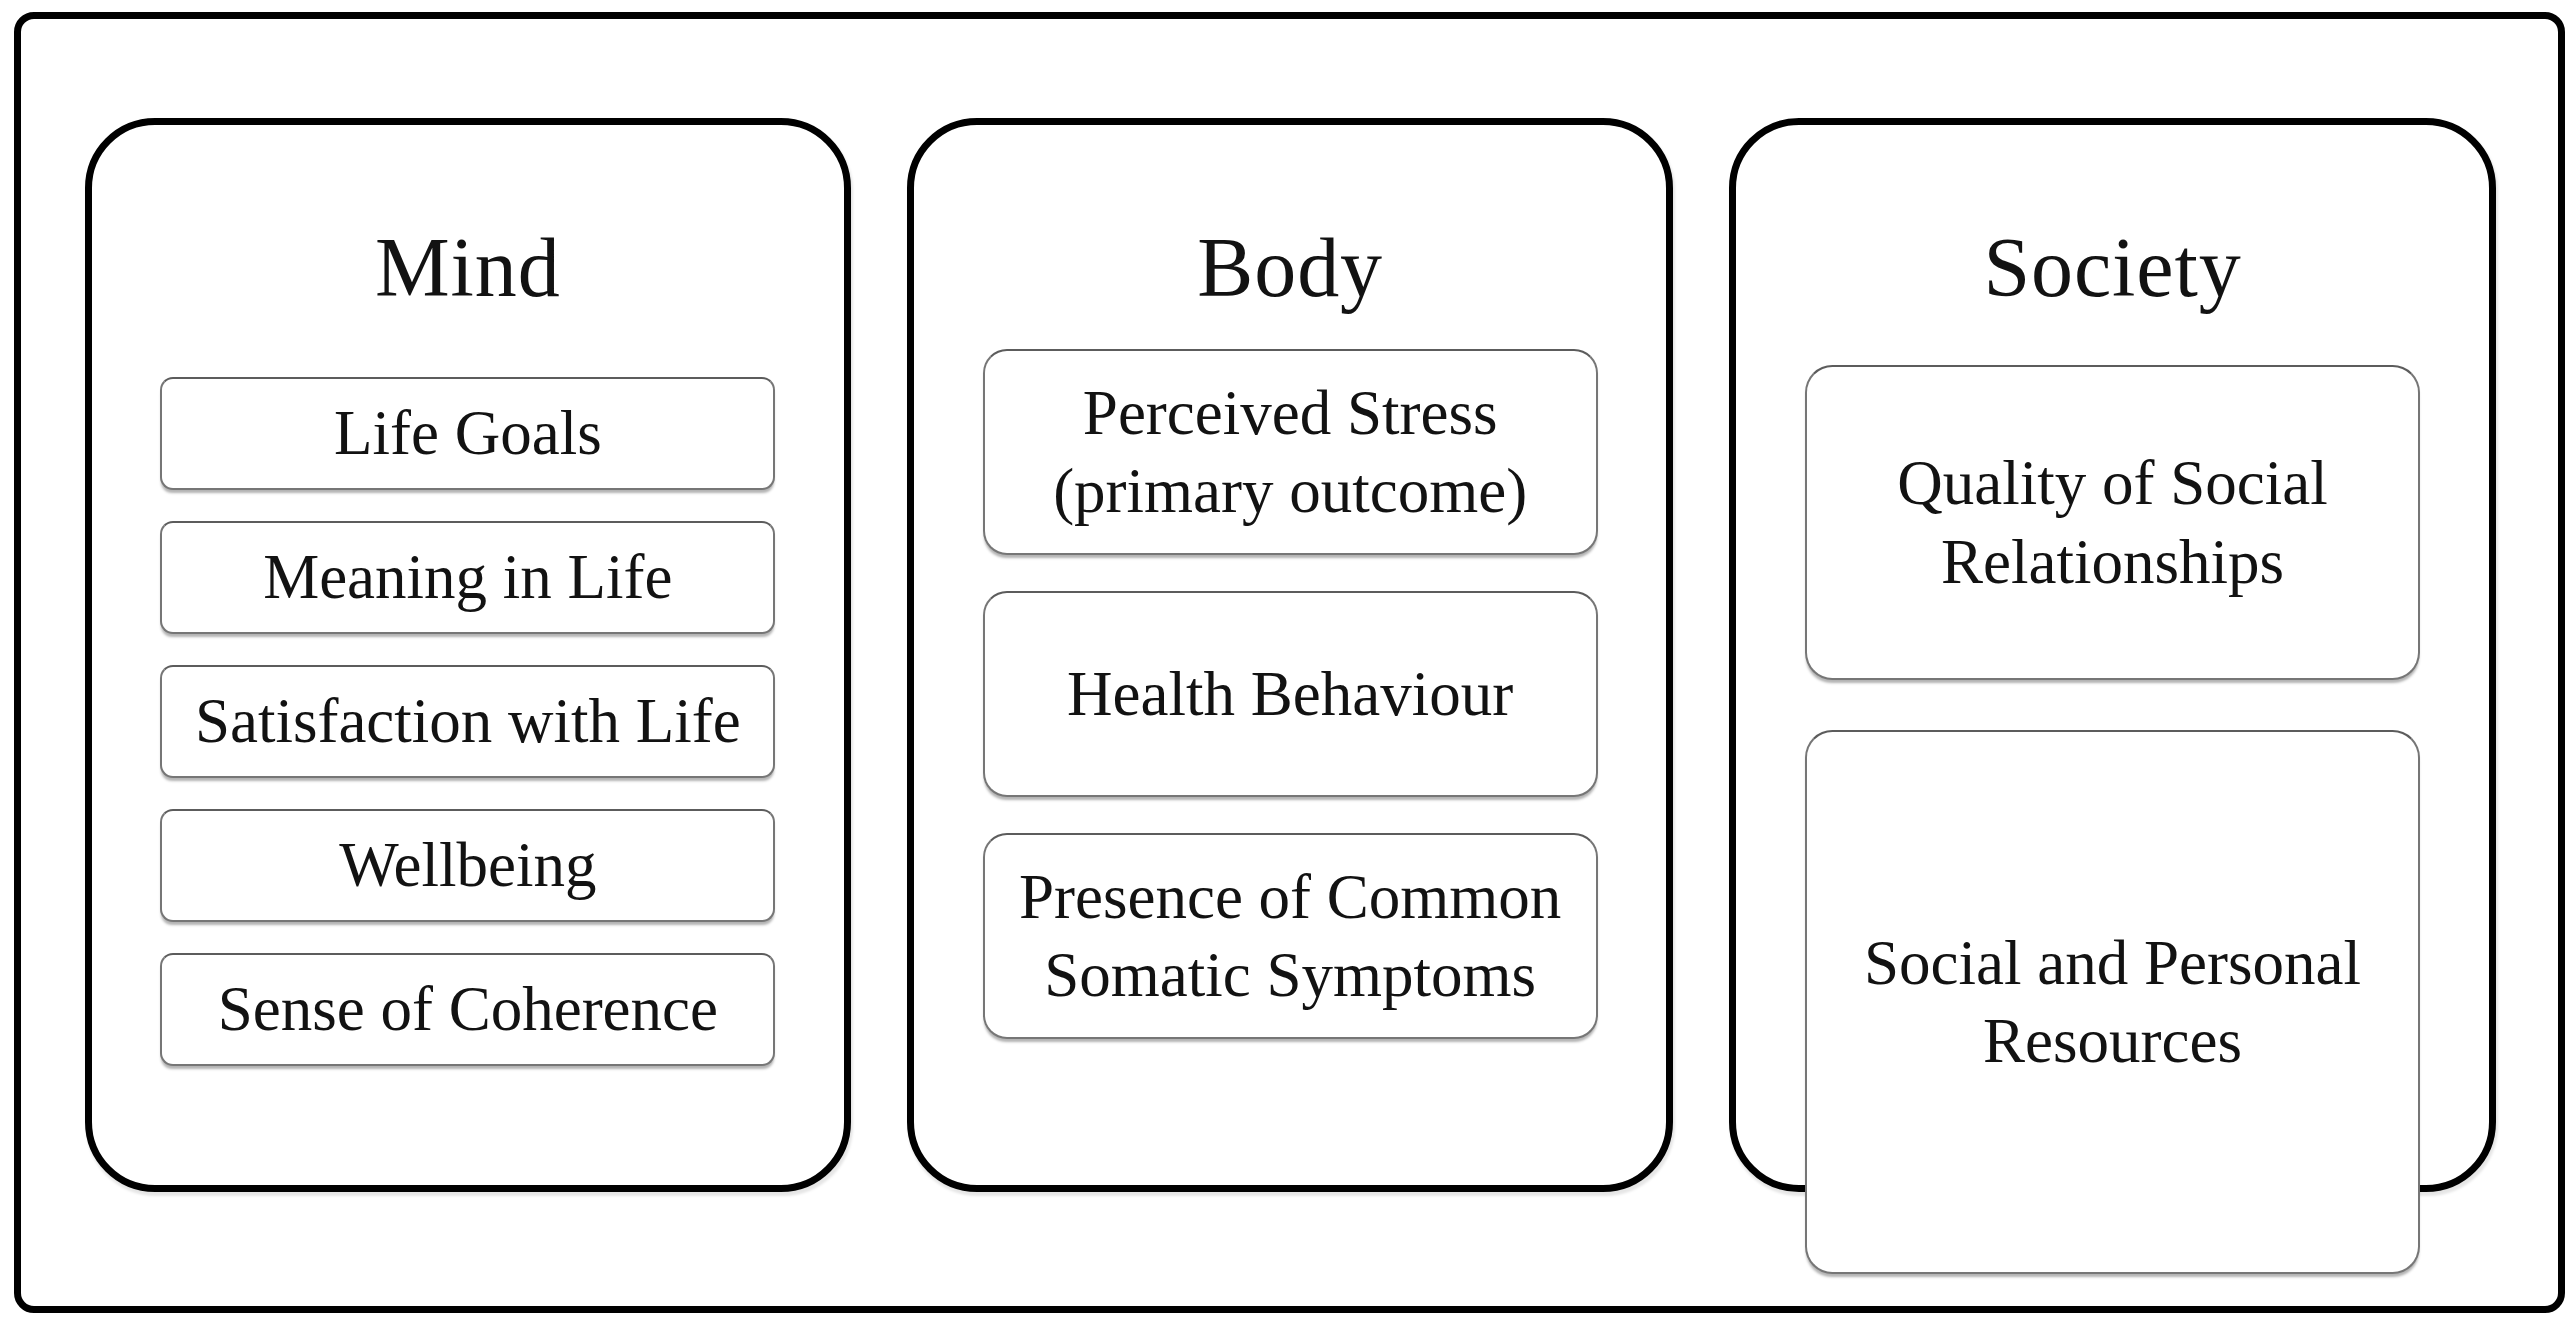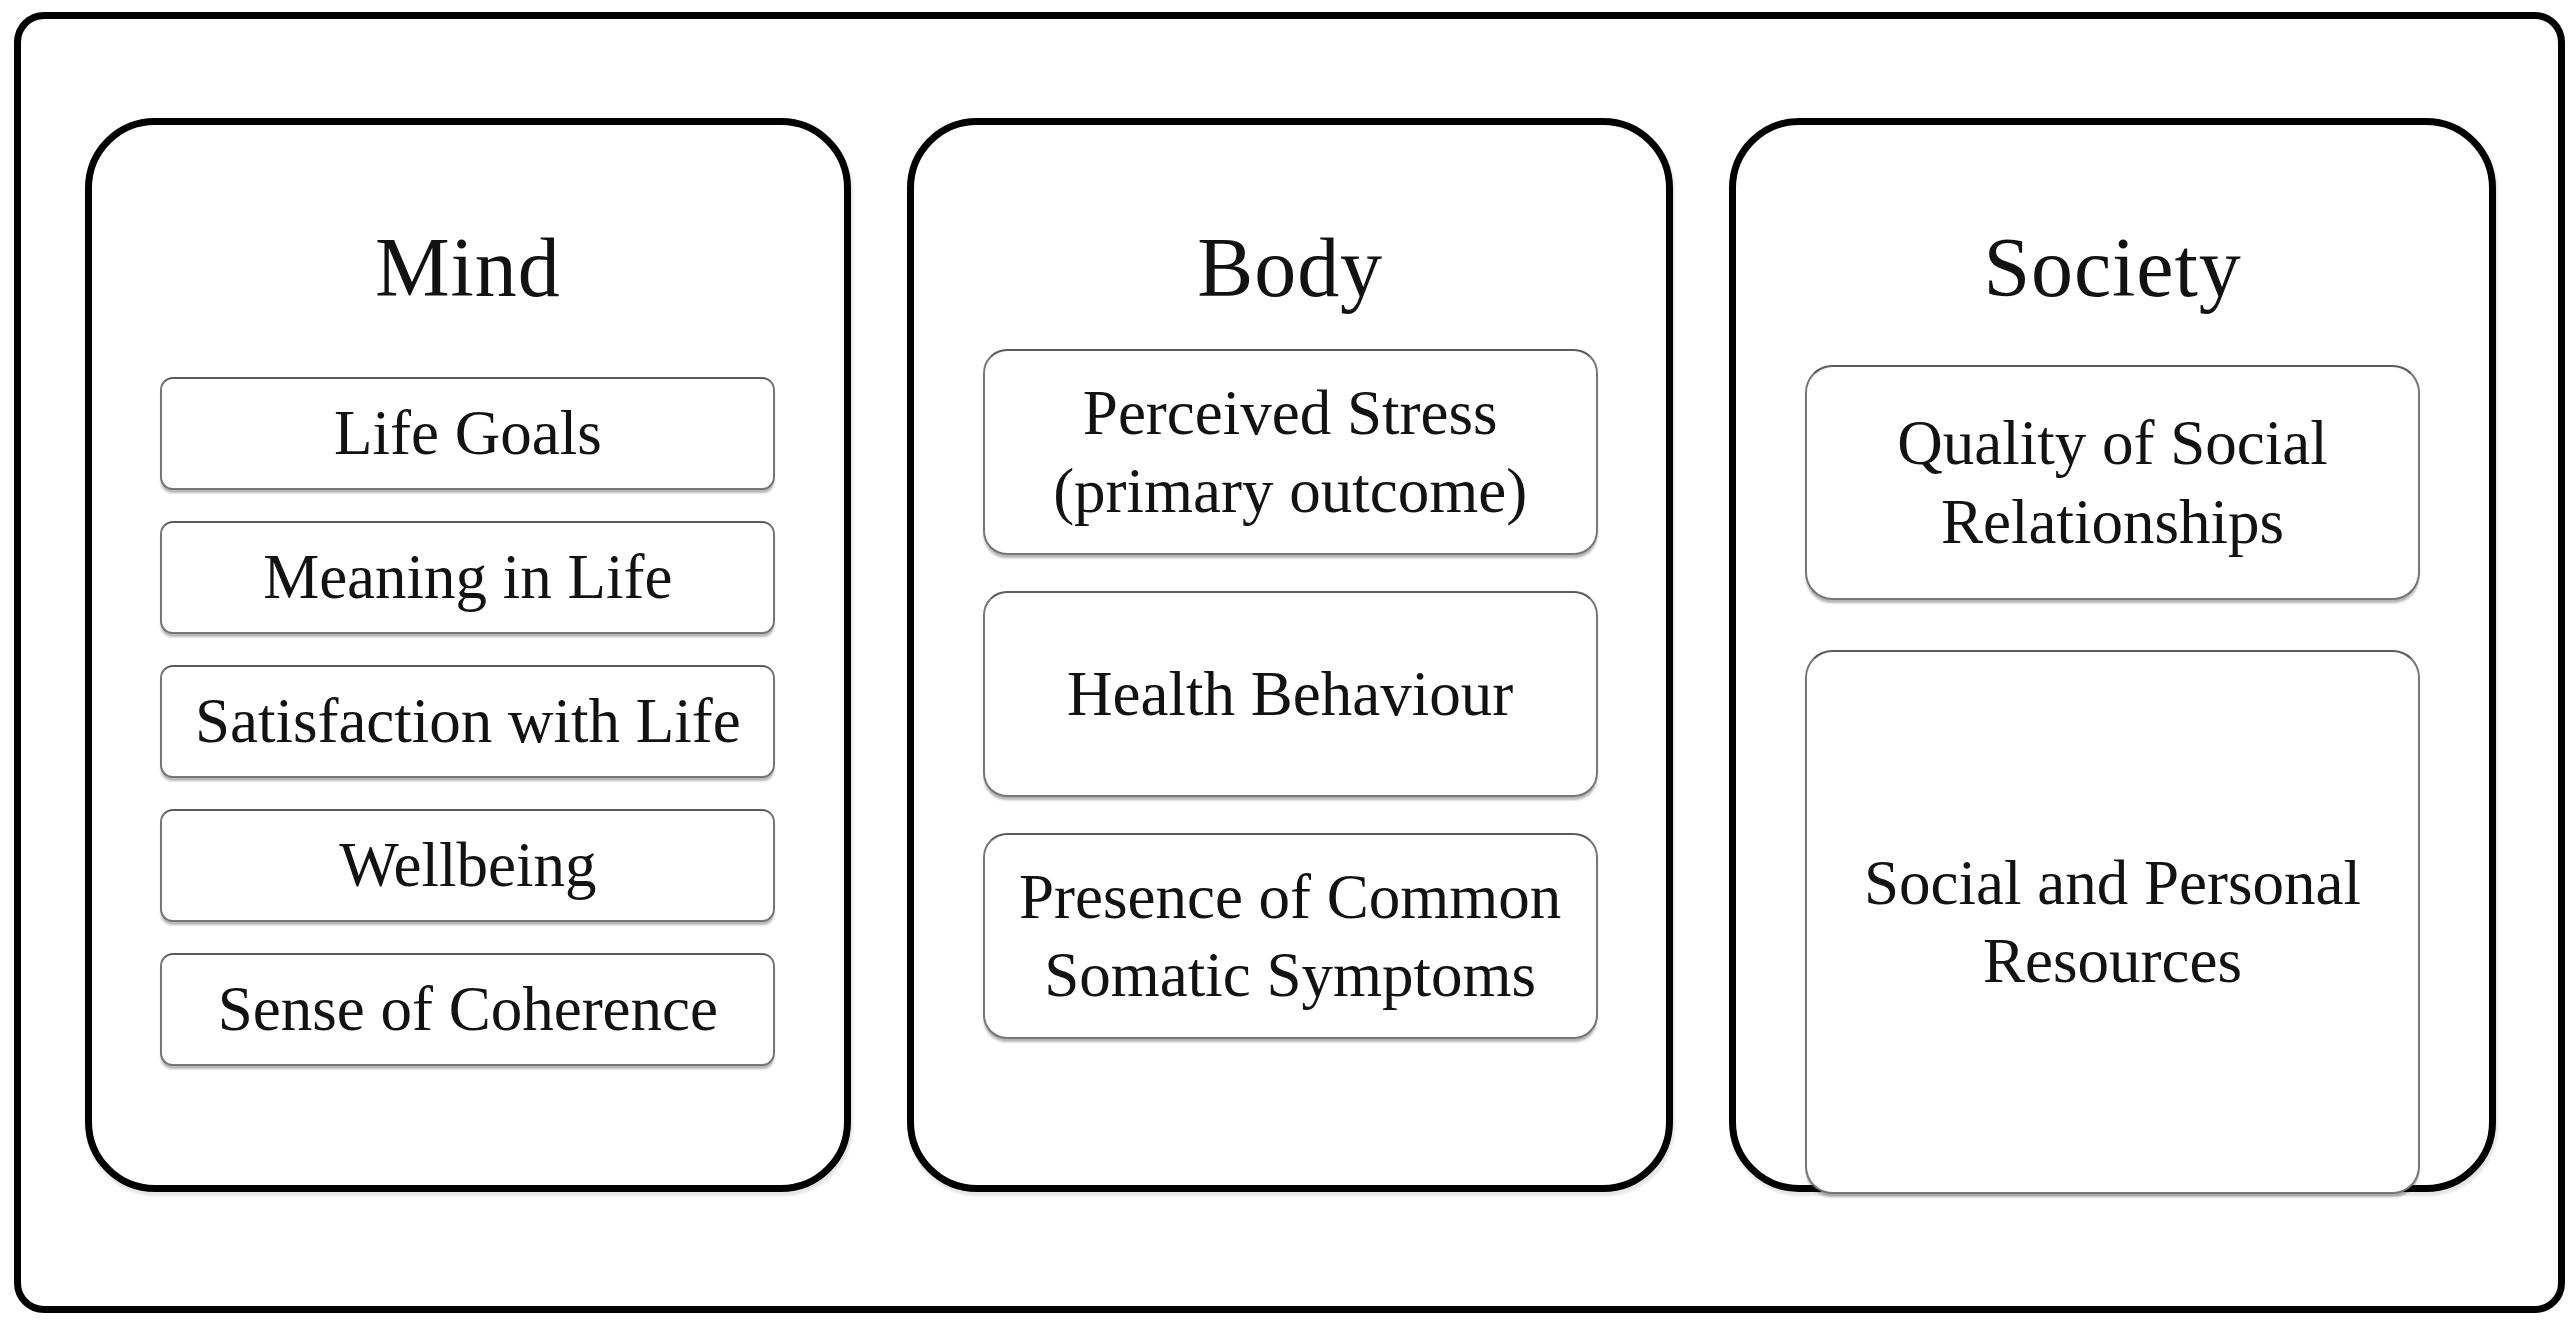--- a/index.html
+++ b/index.html
@@ -17,21 +17,21 @@
     color: #121212;
   }
   .outer-frame {
     position: absolute;
     left: 13.7px;
     top: 12px;
     width: 2551px;
     height: 1301px;
     box-sizing: border-box;
     border: 7.7px solid #000000;
-    border-radius: 30px;
+    border-radius: 20px;
     background: #ffffff;
   }
   .columns {
     position: absolute;
     left: 64px;
     right: 62px;
     top: 99px;
     height: 1074px;
     display: flex;
     gap: 56px;
@@ -76,21 +76,21 @@
     padding: 0 17px;
     box-shadow: 0 4.3px 2.6px -1.7px rgba(0,0,0,0.30);
   }
   .col-mind .items    { margin-top: 67px; gap: 31px; }
   .col-body .items    { margin-top: 39px; gap: 36px; }
   .col-society .items { margin-top: 55px; gap: 50px; }
 
   .col-mind .box    { height: 113px; border-radius: 13px; }
   .col-body .box    { height: 206px; border-radius: 24px; }
   .col-society .box { border-radius: 27.4px; }
-  .col-society .box.size-a { height: 235px; }
+  .col-society .box.size-a { height: 315px; }
   .col-society .box.size-b { height: 544px; }
 </style>
 </head>
 <body>
 
 <div class="stage">
   <div class="outer-frame">
     <div class="columns">
 
       <section class="column col-mind">

